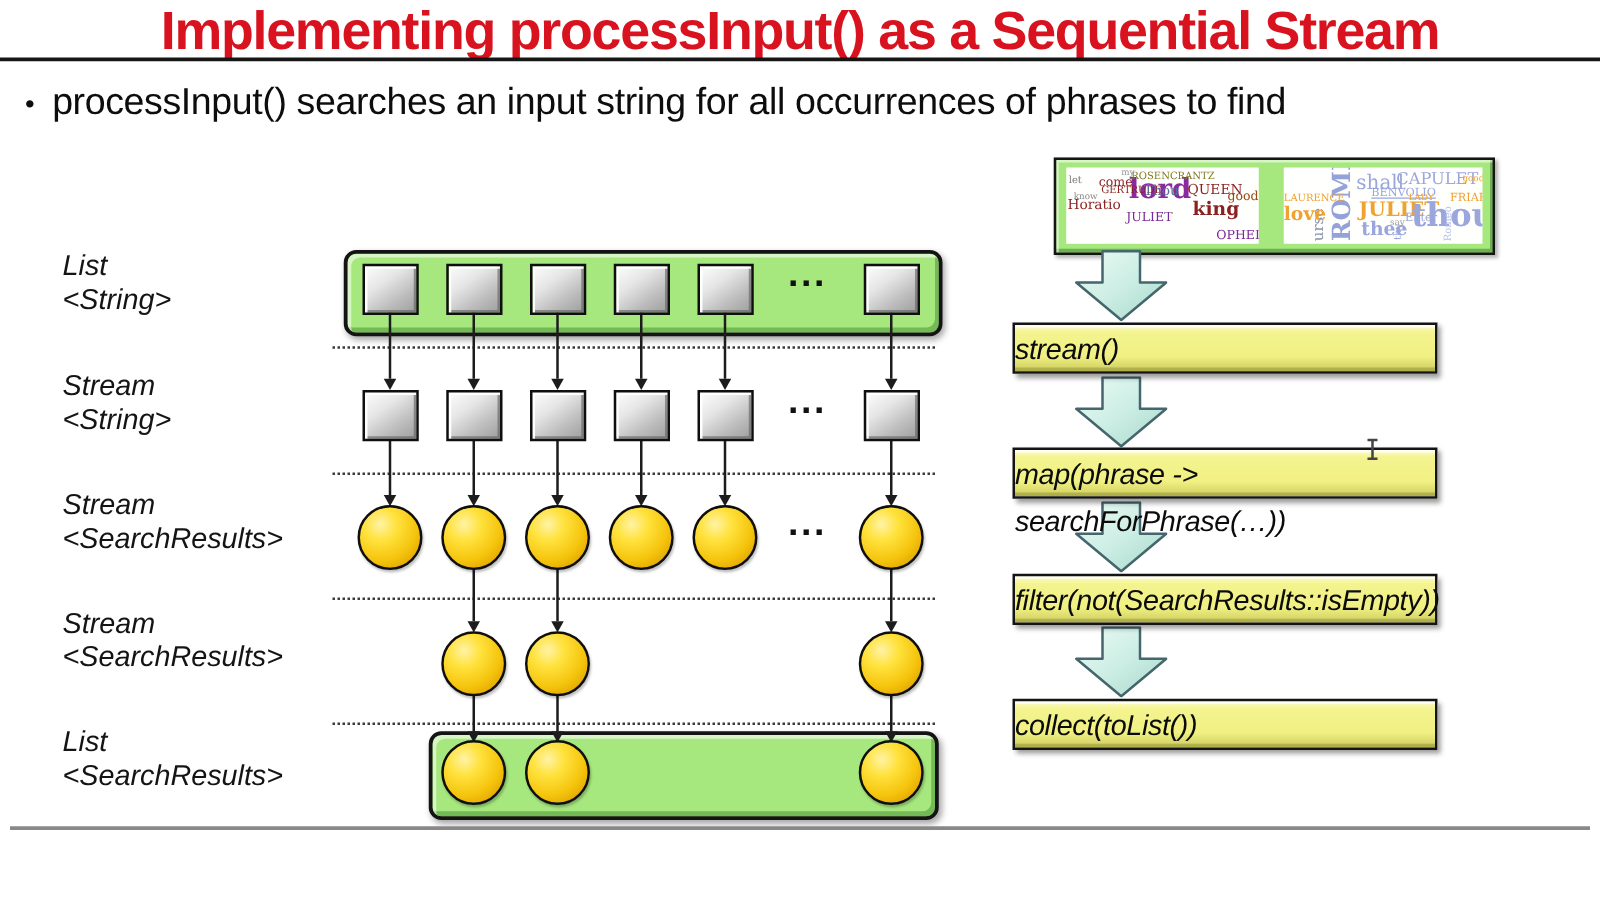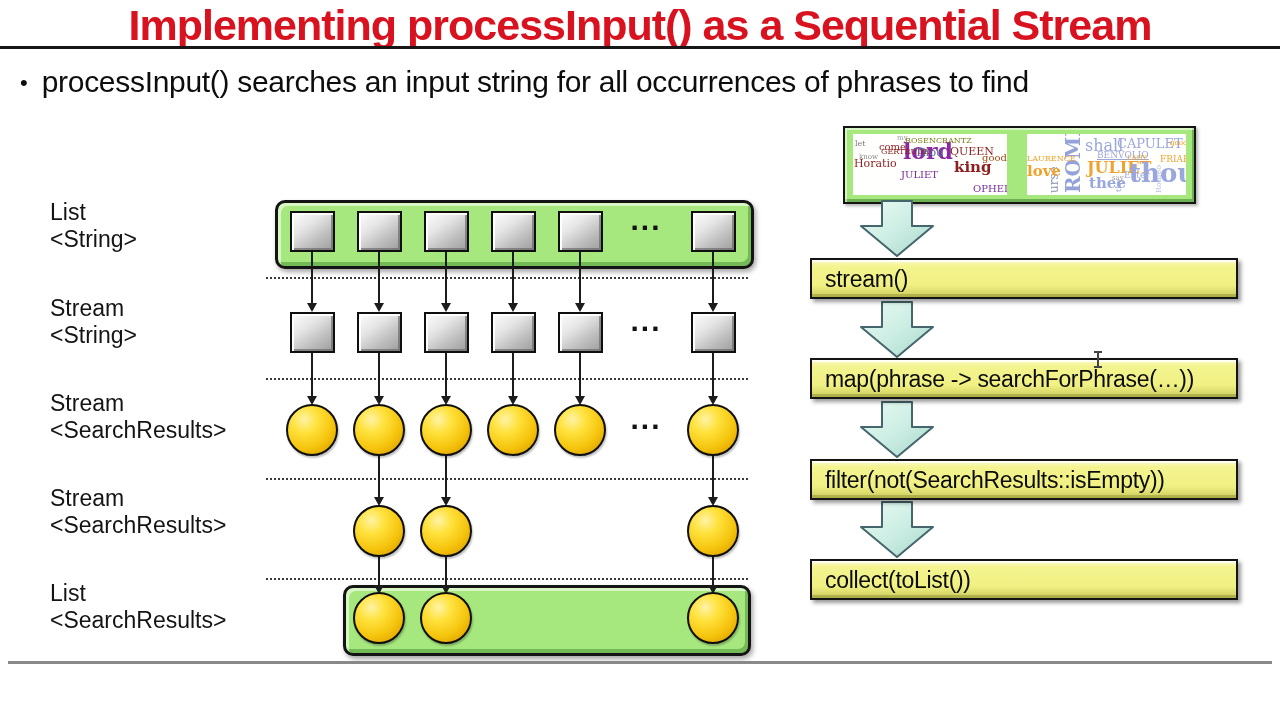--- a/index.html
+++ b/index.html
@@ -7,21 +7,21 @@
          font-family:"Liberation Sans",sans-serif;}
   
   .title{position:absolute;top:1px;left:0;width:1280px;text-align:center;
          font-size:43px;font-weight:bold;color:#d8131f;letter-spacing:-1px;}
   .tline{position:absolute;top:46px;left:0;width:1280px;height:3px;background:#161616;}
   
   .bullet{position:absolute;top:63px;left:20px;display:flex;align-items:flex-start;color:#0d0d0d;}
   .bullet .mark{font-size:22px;line-height:40px;margin-right:14px;}
   .bullet .btxt{font-size:30px;line-height:38px;letter-spacing:-0.3px;}
   
-  .rowlabel{position:absolute;left:50px;font-size:23px;line-height:27px;color:#141414;}
+  .rowlabel{position:absolute;left:50px;font-size:23px;line-height:27px;color:#141414;font-style:italic;}
   
   .dotline{position:absolute;left:266px;width:482px;height:0;border-top:2px dotted #3a3a3a;}
   
   .gbox{position:absolute;background:#a6e87e;border:3px solid #141414;border-radius:10px;
         box-shadow:inset 3px 3px 0 rgba(255,255,255,.55),inset -3px -4px 0 rgba(40,115,25,.40),2px 3px 5px rgba(0,0,0,.35);}
   
   .sq{position:absolute;width:41px;height:37px;border:2px solid #0f0f0f;
       background:linear-gradient(145deg,#fdfdfd 0%,#e6e6e6 35%,#bcbcbc 70%,#9e9e9e 100%);
       box-shadow:inset 2px 2px 0 rgba(255,255,255,.95),inset -2px -2px 0 rgba(95,95,95,.6);}
   
@@ -41,24 +41,24 @@
   .cloud-outer{position:absolute;left:843px;top:126px;width:349px;height:74px;background:#a6e87e;
             border:2px solid #141414;
             box-shadow:inset 2px 2px 0 rgba(255,255,255,.55),inset -2px -3px 0 rgba(40,110,30,.45),2px 2px 3px rgba(0,0,0,.3);}
   .cloud-panel{position:absolute;top:6px;height:61px;background:#fffffe;overflow:hidden;}
   #cloud0{left:8px;width:154px;}
   #cloud1{left:182px;width:159px;}
   .cw{position:absolute;font-family:"DejaVu Serif",serif;line-height:1;white-space:nowrap;}
   
   .tarrow{position:absolute;left:860px;width:74px;height:57px;}
   
-  .pstep{position:absolute;left:810px;width:428px;height:41px;border:2px solid #141414;
+  .pstep{position:absolute;left:810px;width:340px;height:41px;border:2px solid #141414;
       background:linear-gradient(180deg,#fcfcd2 0%,#f4f490 16%,#f0f083 68%,#dada6c 88%,#c9c95a 100%);
       box-shadow:inset 0 2px 0 rgba(255,255,255,.8),inset 0 -3px 0 rgba(140,140,50,.45),3px 3px 4px rgba(0,0,0,.4);
-      font-size:23px;color:#0b0b0b;line-height:38px;padding-left:13px;box-sizing:border-box;
+      font-style:italic;font-size:23px;color:#0b0b0b;line-height:38px;padding-left:0;box-sizing:border-box;
       letter-spacing:-0.3px;}
   .p0{top:258px}.p1{top:358px}.p2{top:459px}.p3{top:559px}
   .a0{top:200px}.a1{top:301px}.a2{top:401px}.a3{top:501px}
   
   .fline{position:absolute;top:661px;left:8px;width:1264px;height:3px;background:#898989;}
   .pagenum{position:absolute;top:673px;left:0;width:1280px;text-align:center;
            font-size:30px;font-weight:bold;color:#0a0a0a;}
   
   .ibeam{position:absolute;left:1097px;top:352px;width:2px;height:15px;background:#444;}
   .ibeam::before,.ibeam::after{content:"";position:absolute;left:-3px;width:8px;height:2px;background:#444;}

